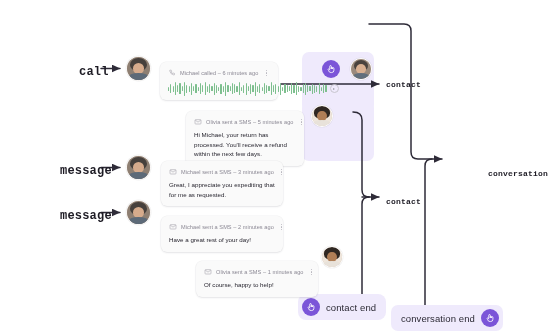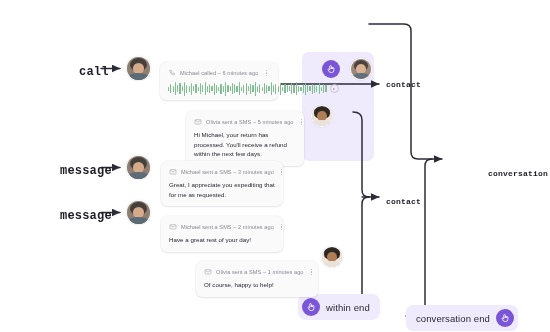--- a/index.html
+++ b/index.html
@@ -41,21 +41,21 @@
   .badge {
     width: 18px; height: 18px; border-radius: 50%;
     background: #7b55d8;
     display: flex; align-items: center; justify-content: center;
     flex: none;
   }
   .badge svg { display: block; }
 
   #pill-conv-start { left: 369px; top: 11px; }
   #pill-contact-end { left: 298px; top: 294px; }
-  #pill-conv-end    { left: 406px; top: 305px; border-radius: 7px; }
+  #pill-conv-end    { left: 391px; top: 305px; border-radius: 7px; }
 
   
   .avatar {
     position: absolute;
     border-radius: 50%;
     overflow: hidden;
     background: #cbb9ab;
     border: 1.5px solid #ffffff;
     box-shadow: 0 0 0 .5px rgba(0,0,0,.06);
   }
@@ -256,21 +256,21 @@
 
 
   <div class="pill" id="pill-contact-end">
     <span class="badge">
       <svg width="10" height="10" viewBox="0 0 24 24" aria-hidden="true">
         <path d="M9 11V5.5a1.8 1.8 0 013.6 0V11" fill="none" stroke="#fff" stroke-width="2" stroke-linecap="round"></path>
         <path d="M12.6 11V9.4a1.6 1.6 0 013.2 0V11" fill="none" stroke="#fff" stroke-width="2" stroke-linecap="round"></path>
         <path d="M15.8 11v-.6a1.6 1.6 0 013.2 0V15a5.5 5.5 0 01-5.5 5.5h-1.6A5.6 5.6 0 016.4 16l-1.2-2.4a1.6 1.6 0 012.8-1.5L9 14" fill="none" stroke="#fff" stroke-width="2" stroke-linecap="round" stroke-linejoin="round"></path>
       </svg>
     </span>
-    <span class="pill-label">within end</span>
+    <span class="pill-label">contact end</span>
   </div>
 
   <div class="pill rev" id="pill-conv-end">
     <span class="badge">
       <svg width="10" height="10" viewBox="0 0 24 24" aria-hidden="true">
         <path d="M9 11V5.5a1.8 1.8 0 013.6 0V11" fill="none" stroke="#fff" stroke-width="2" stroke-linecap="round"></path>
         <path d="M12.6 11V9.4a1.6 1.6 0 013.2 0V11" fill="none" stroke="#fff" stroke-width="2" stroke-linecap="round"></path>
         <path d="M15.8 11v-.6a1.6 1.6 0 013.2 0V15a5.5 5.5 0 01-5.5 5.5h-1.6A5.6 5.6 0 016.4 16l-1.2-2.4a1.6 1.6 0 012.8-1.5L9 14" fill="none" stroke="#fff" stroke-width="2" stroke-linecap="round" stroke-linejoin="round"></path>
       </svg>
     </span>

